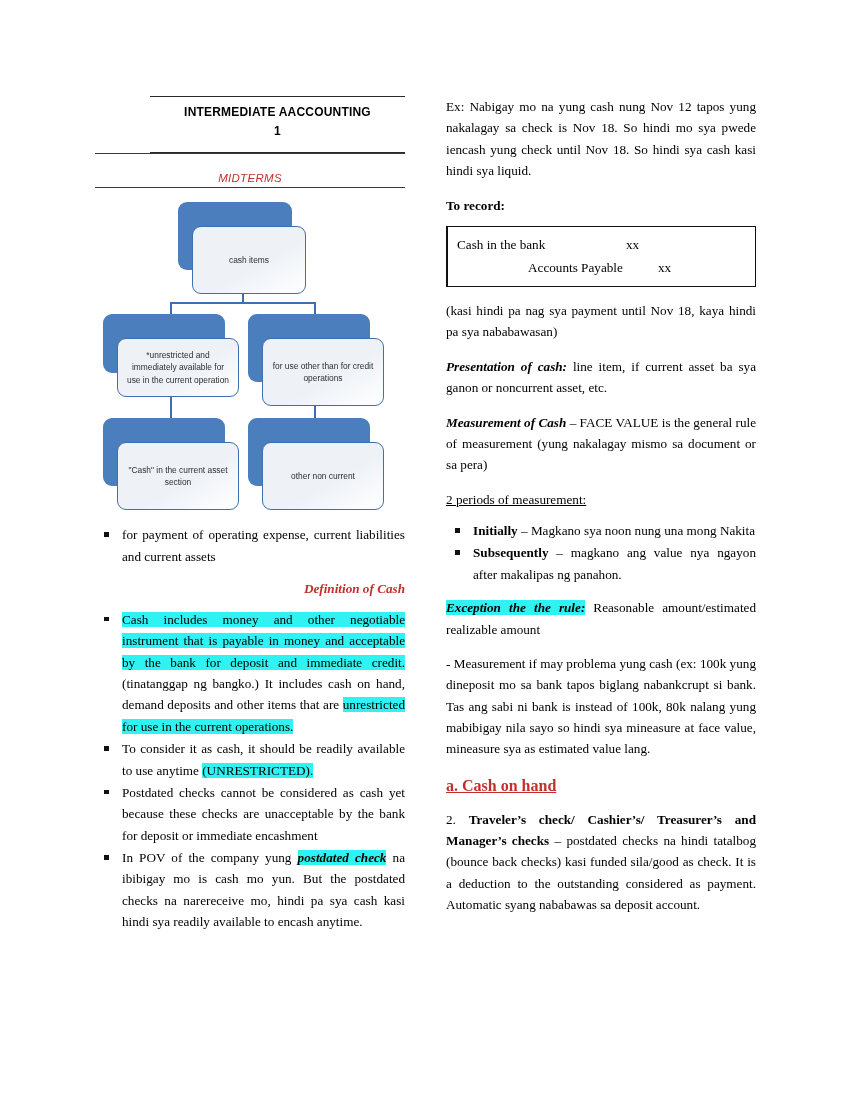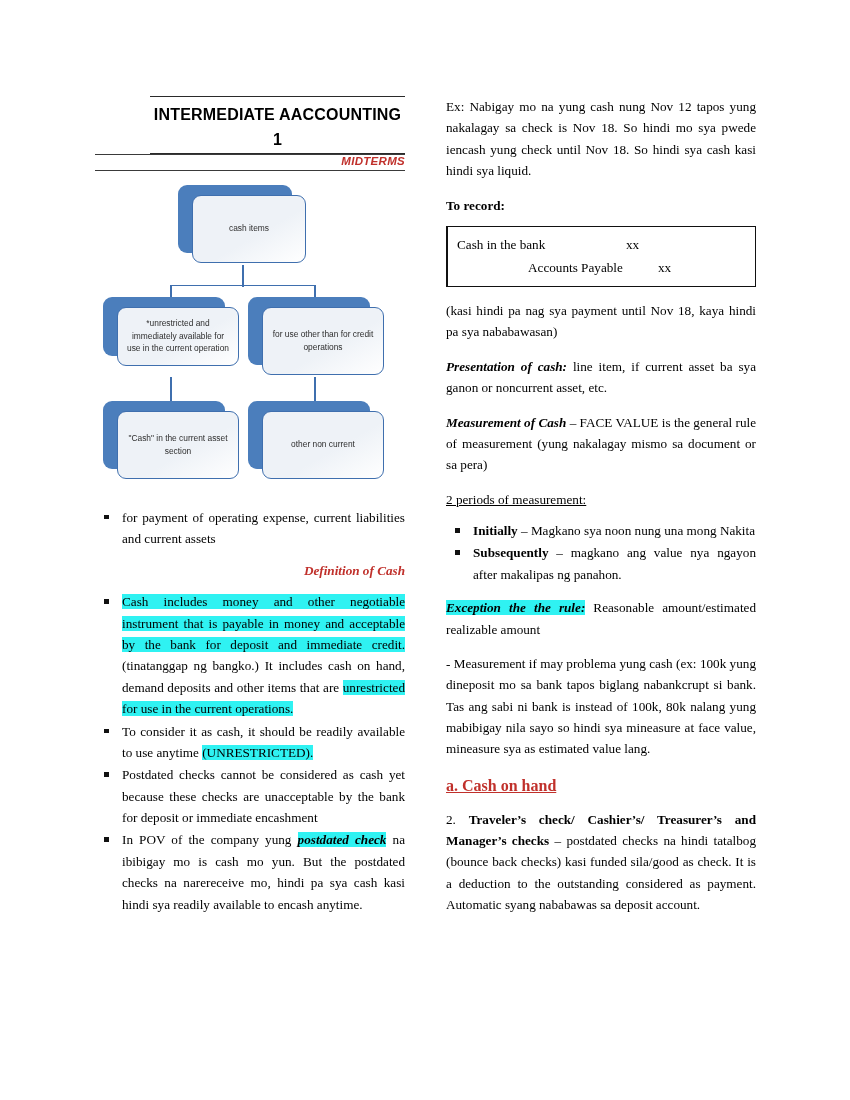--- a/index.html
+++ b/index.html
@@ -29,56 +29,56 @@
     width: 310px;
   }
 
   
   .rule-short { height: 0; border-top: 1.3px solid #2a2a2a; margin-left: 55px; }
   .rule-full  { height: 0; border-top: 1.3px solid #3a3a3a; }
 
   .doc-title {
     font-family: "Liberation Sans", "DejaVu Sans", sans-serif;
     font-weight: bold;
-    font-size: 16px;
+    font-size: 12px;
     text-align: center;
     letter-spacing: .2px;
-    padding: 6px 0 0 0;
+    padding: 6px 0 12px 0;
     margin-left: 55px;
     line-height: 1.55;
   }
   .doc-subtitle {
     font-family: "Liberation Sans", "DejaVu Sans", sans-serif;
     font-style: italic;
-    font-weight: bold;
+    font-weight: normal;
     font-size: 11.5px;
     color: #c0302b;
-    text-align: right;
-    padding: 0 0 3px 0;
+    text-align: center;
+    padding: 18px 0 3px 0;
     letter-spacing: .3px;
   }
 
   
   .chart { position: relative; height: 318px; margin-top: 14px; }
   .nodewrap { position: absolute; }
   .node {
     position: relative;
     width: 100%; height: 100%;
   }
   .node .shadow {
     position: absolute;
     left: 0; top: 0;
     width: calc(100% - 14px);
     height: calc(100% - 14px);
     background: #4b7ebc;
     border-radius: 9px;
   }
   .node .face {
     position: absolute;
-    left: 14px; top: 10px;
+    left: 14px; top: 24px;
     width: calc(100% - 14px);
     height: calc(100% - 14px);
     background: linear-gradient(150deg, #eef2f7 0%, #eef2f7 58%, #ffffff 100%);
     border: 1.6px solid #3f6fae;
     border-radius: 9px;
     display: flex;
     align-items: center;
     justify-content: center;
     text-align: center;
     padding: 0 8px;

